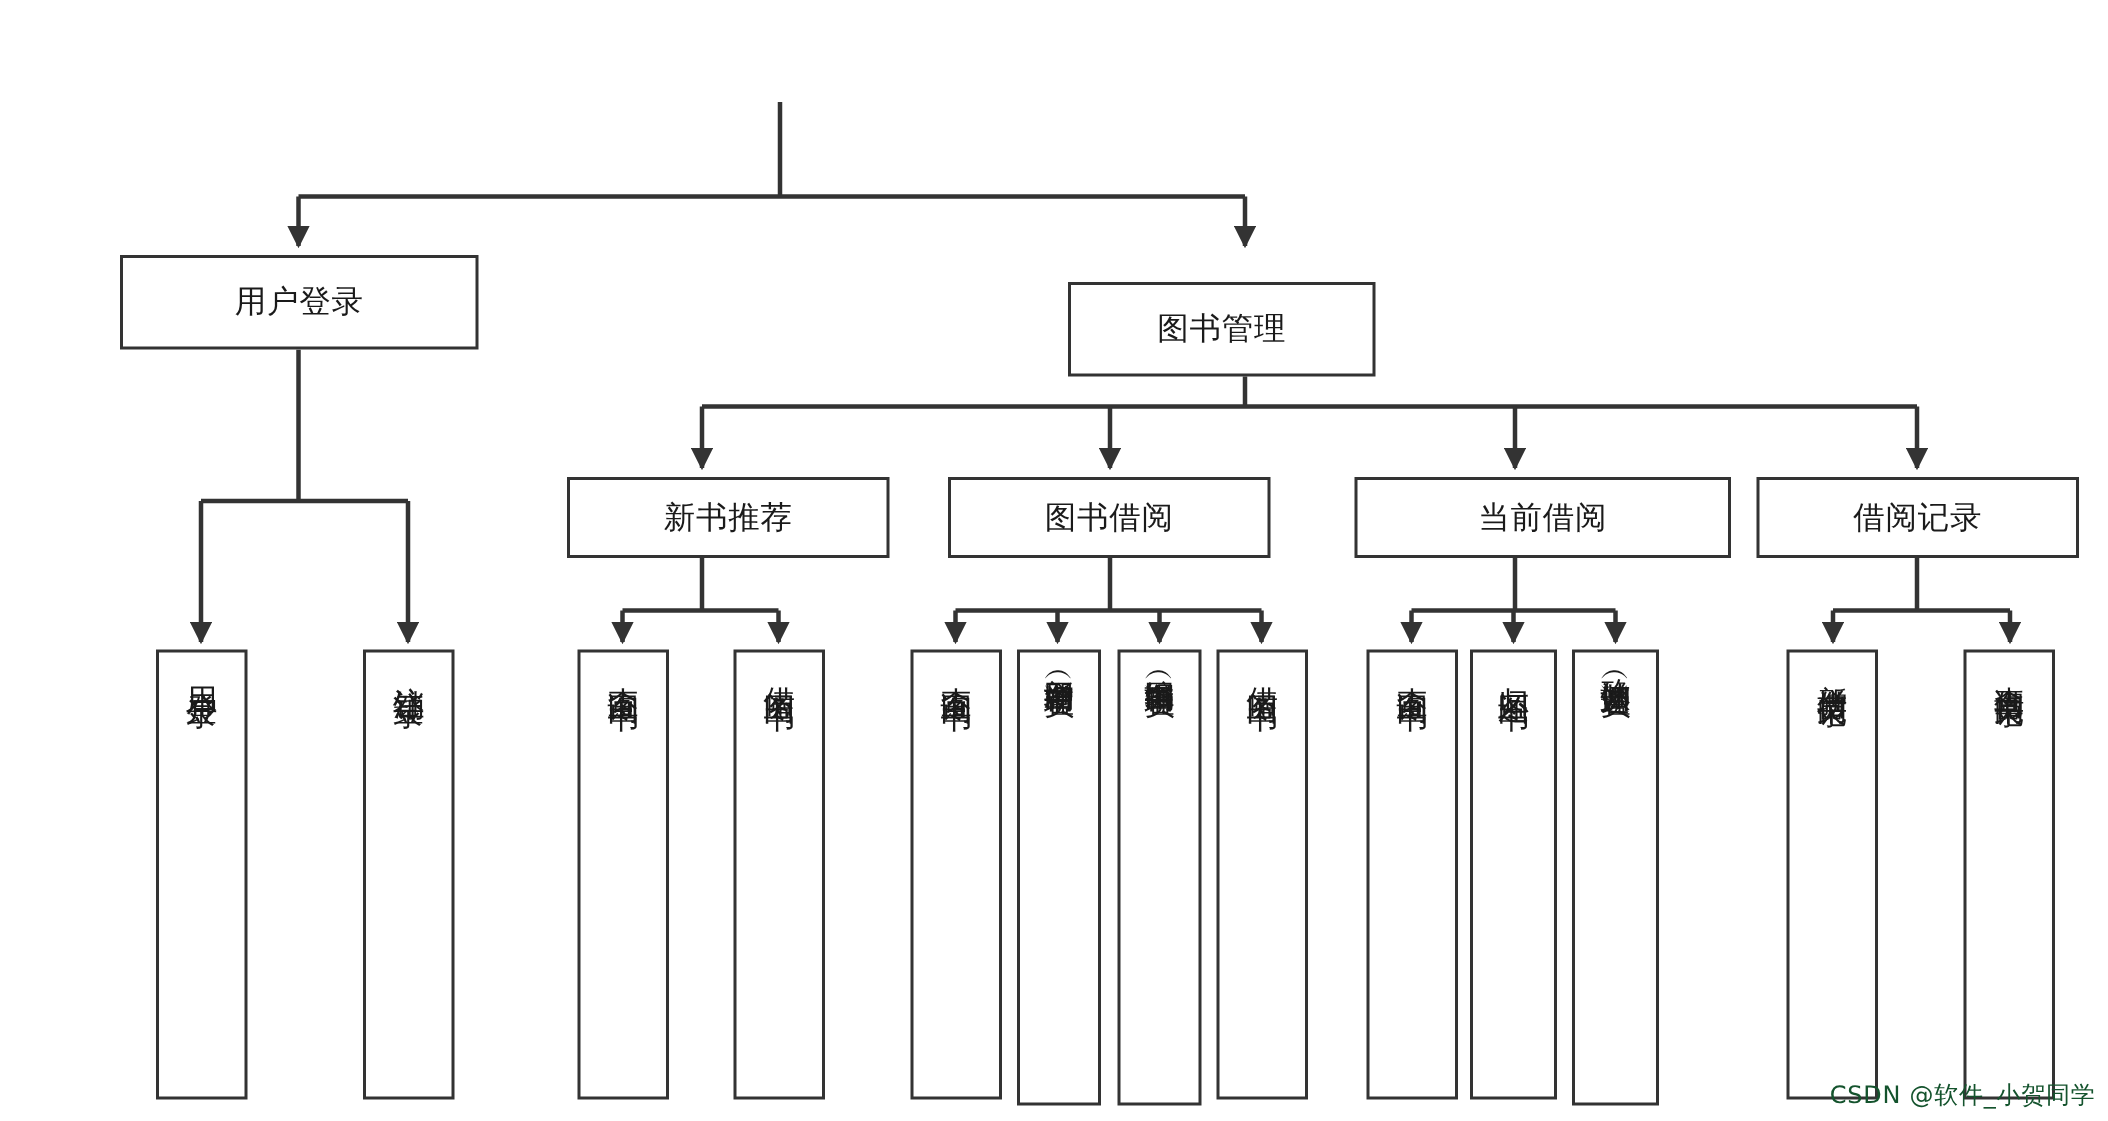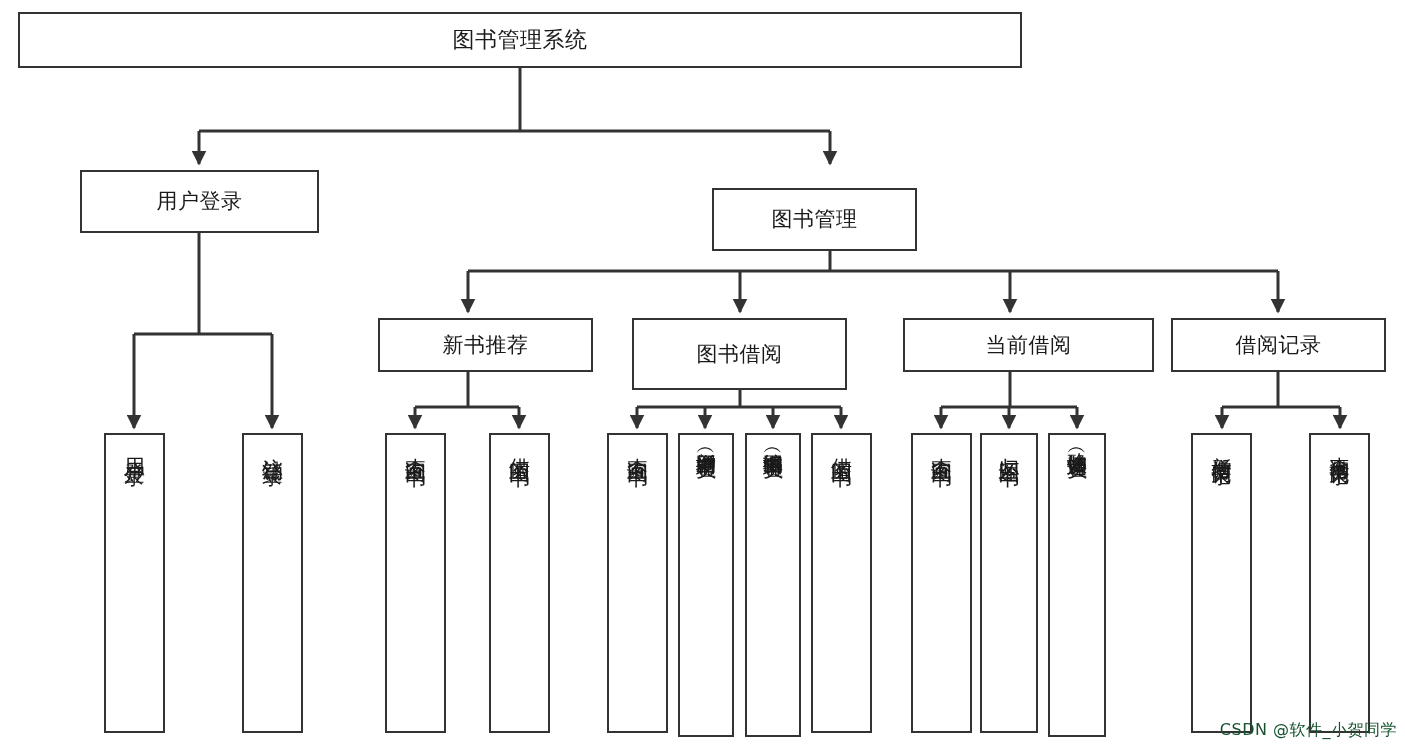--- a/index.html
+++ b/index.html
@@ -134,35 +134,32 @@
       <path d="M 1009 407 L 1009 428" marker-end="url(#arrow)"></path>
       <path d="M 1077 407 L 1077 428" marker-end="url(#arrow)"></path>
 
       <path d="M 1278 372 L 1278 407"></path>
       <path d="M 1222 407 L 1340 407"></path>
       <path d="M 1222 407 L 1222 428" marker-end="url(#arrow)"></path>
       <path d="M 1340 407 L 1340 428" marker-end="url(#arrow)"></path>
     </g>
   </svg>
 
-  <div class="node horizontal root" style="left:18px; top:12px; width:1004px; height:56px;">
-    <span class="node-label">图书管理系统</span>
-  </div>
 
   <div class="node horizontal" style="left:80px; top:170px; width:239px; height:63px;">
     <span class="node-label">用户登录</span>
   </div>
   <div class="node horizontal" style="left:712px; top:188px; width:205px; height:63px;">
     <span class="node-label">图书管理</span>
   </div>
 
   <div class="node horizontal" style="left:378px; top:318px; width:215px; height:54px;">
     <span class="node-label">新书推荐</span>
   </div>
-  <div class="node horizontal" style="left:632px; top:318px; width:215px; height:72px;">
+  <div class="node horizontal" style="left:632px; top:318px; width:215px; height:54px;">
     <span class="node-label">图书借阅</span>
   </div>
   <div class="node horizontal" style="left:903px; top:318px; width:251px; height:54px;">
     <span class="node-label">当前借阅</span>
   </div>
   <div class="node horizontal" style="left:1171px; top:318px; width:215px; height:54px;">
     <span class="node-label">借阅记录</span>
   </div>
 
   <div class="node vertical" style="left:104px; top:433px; width:61px; height:300px;">

